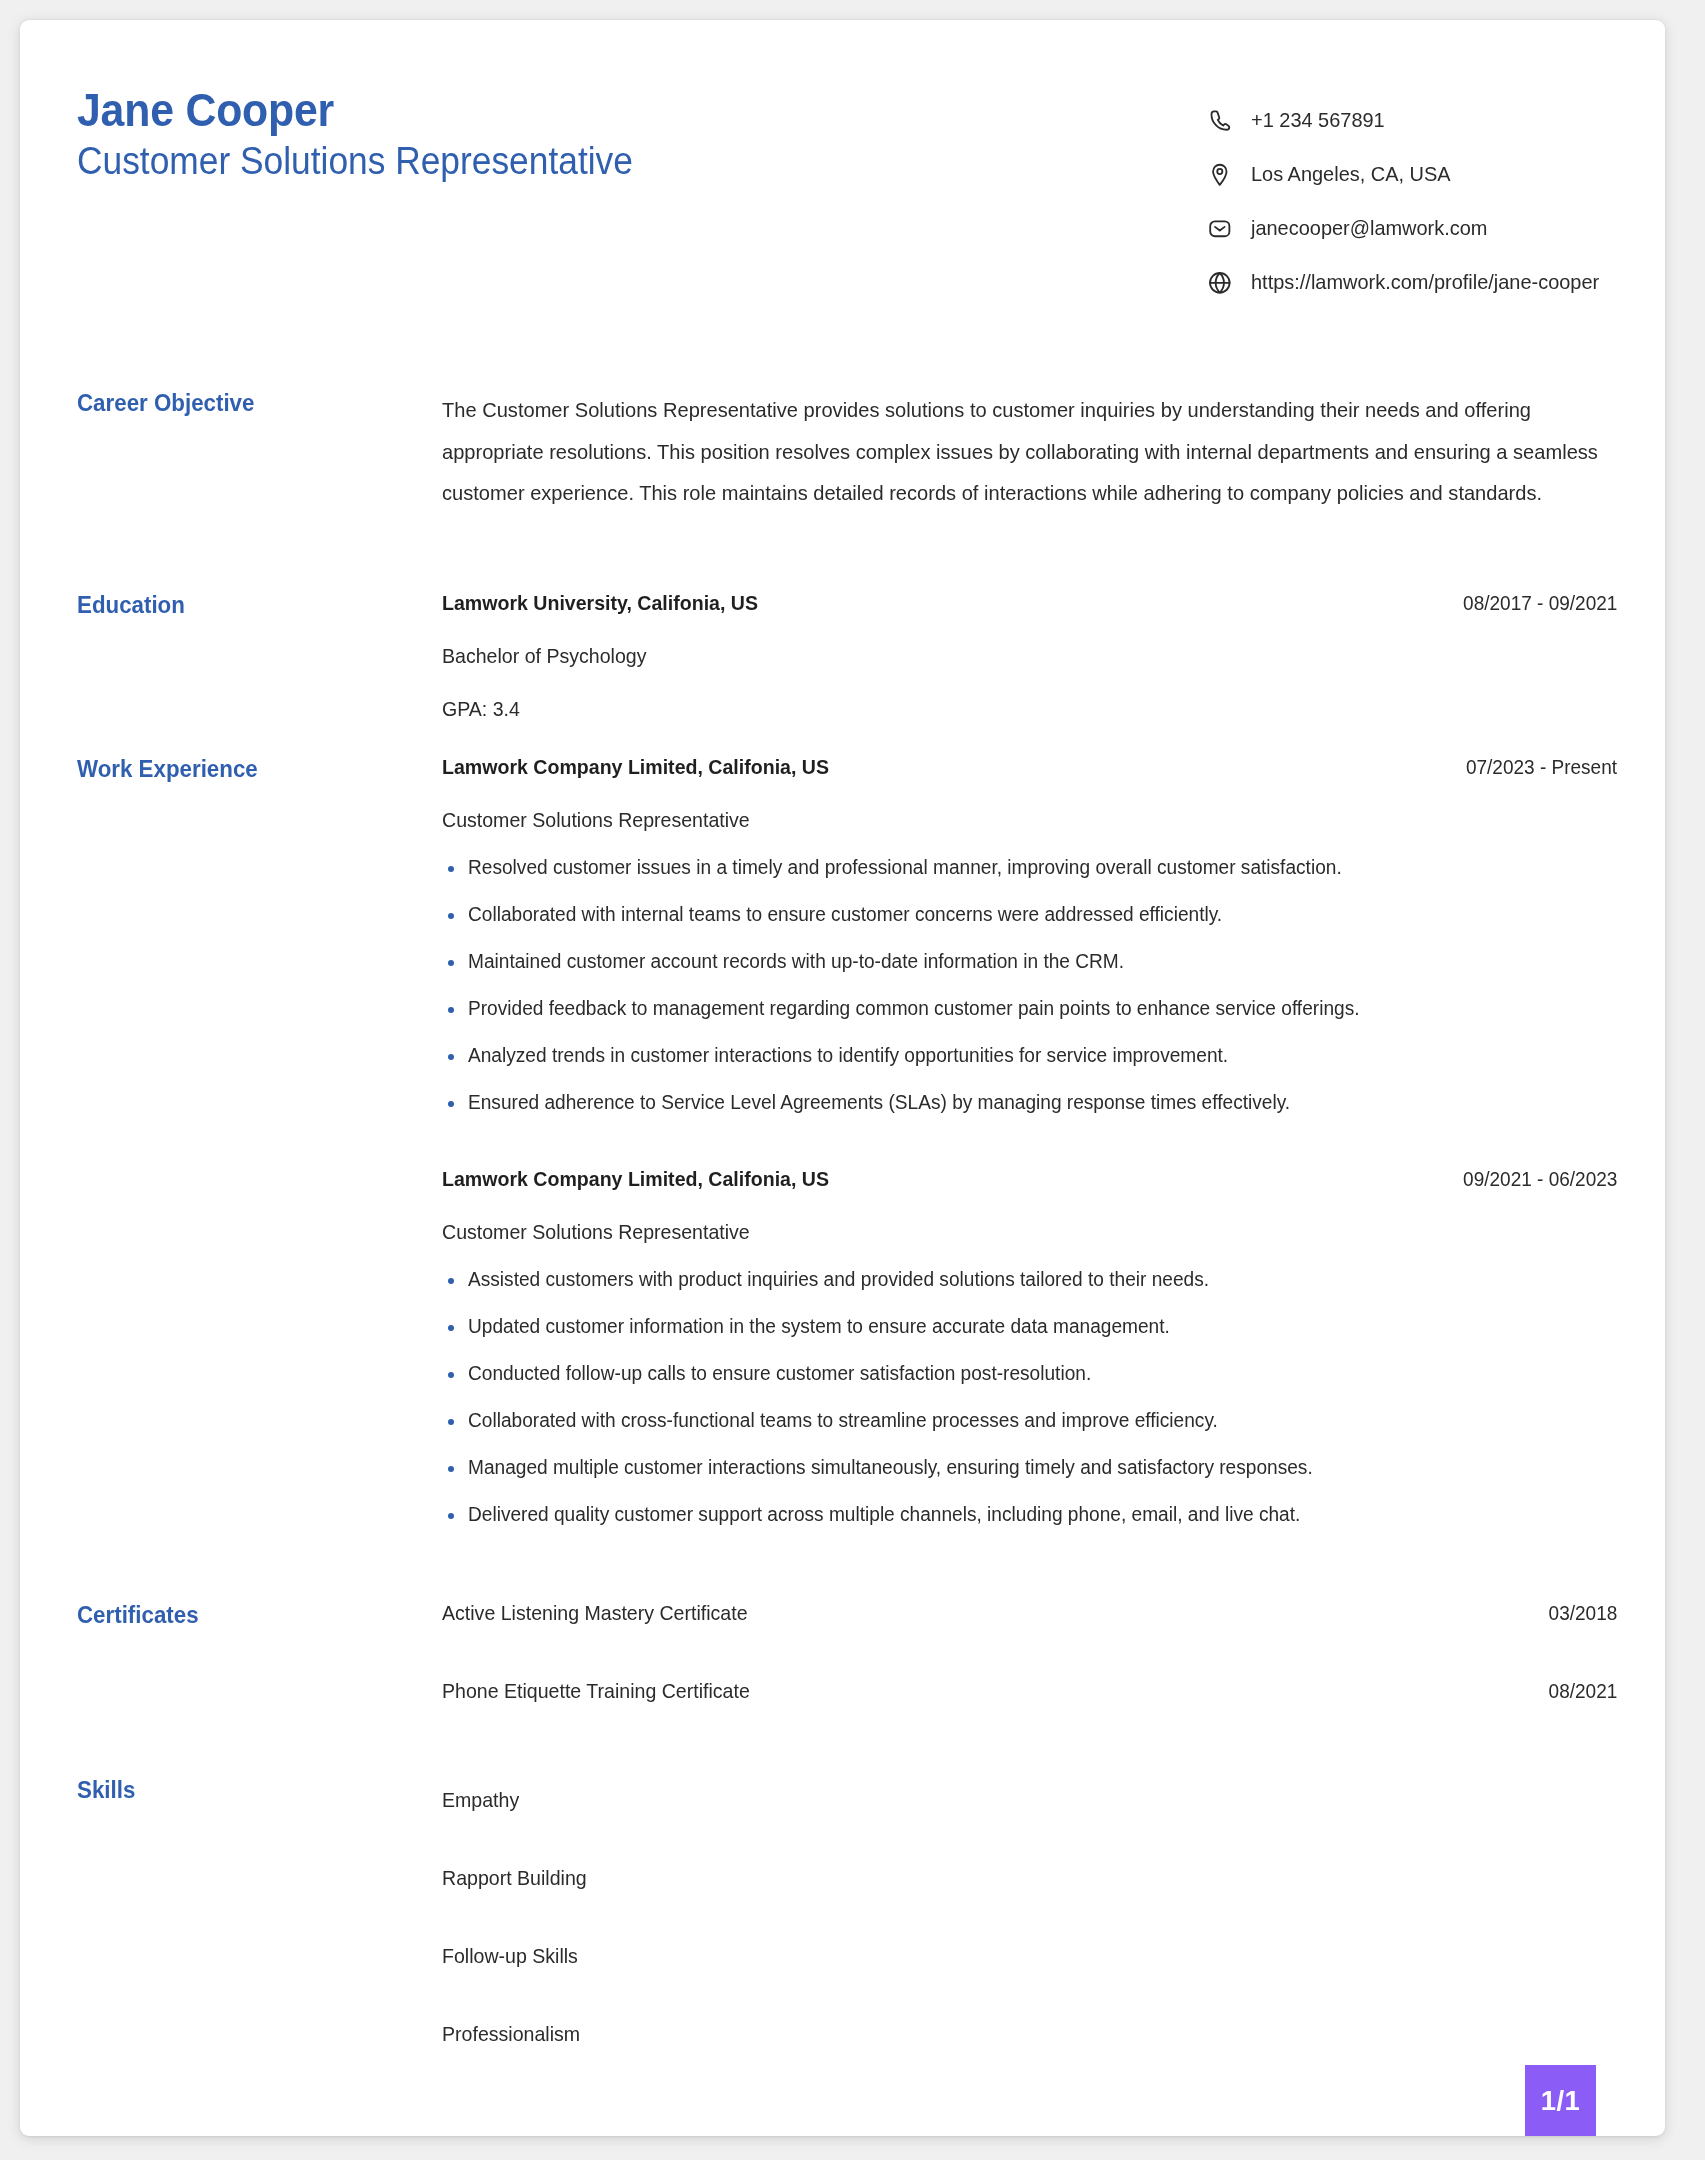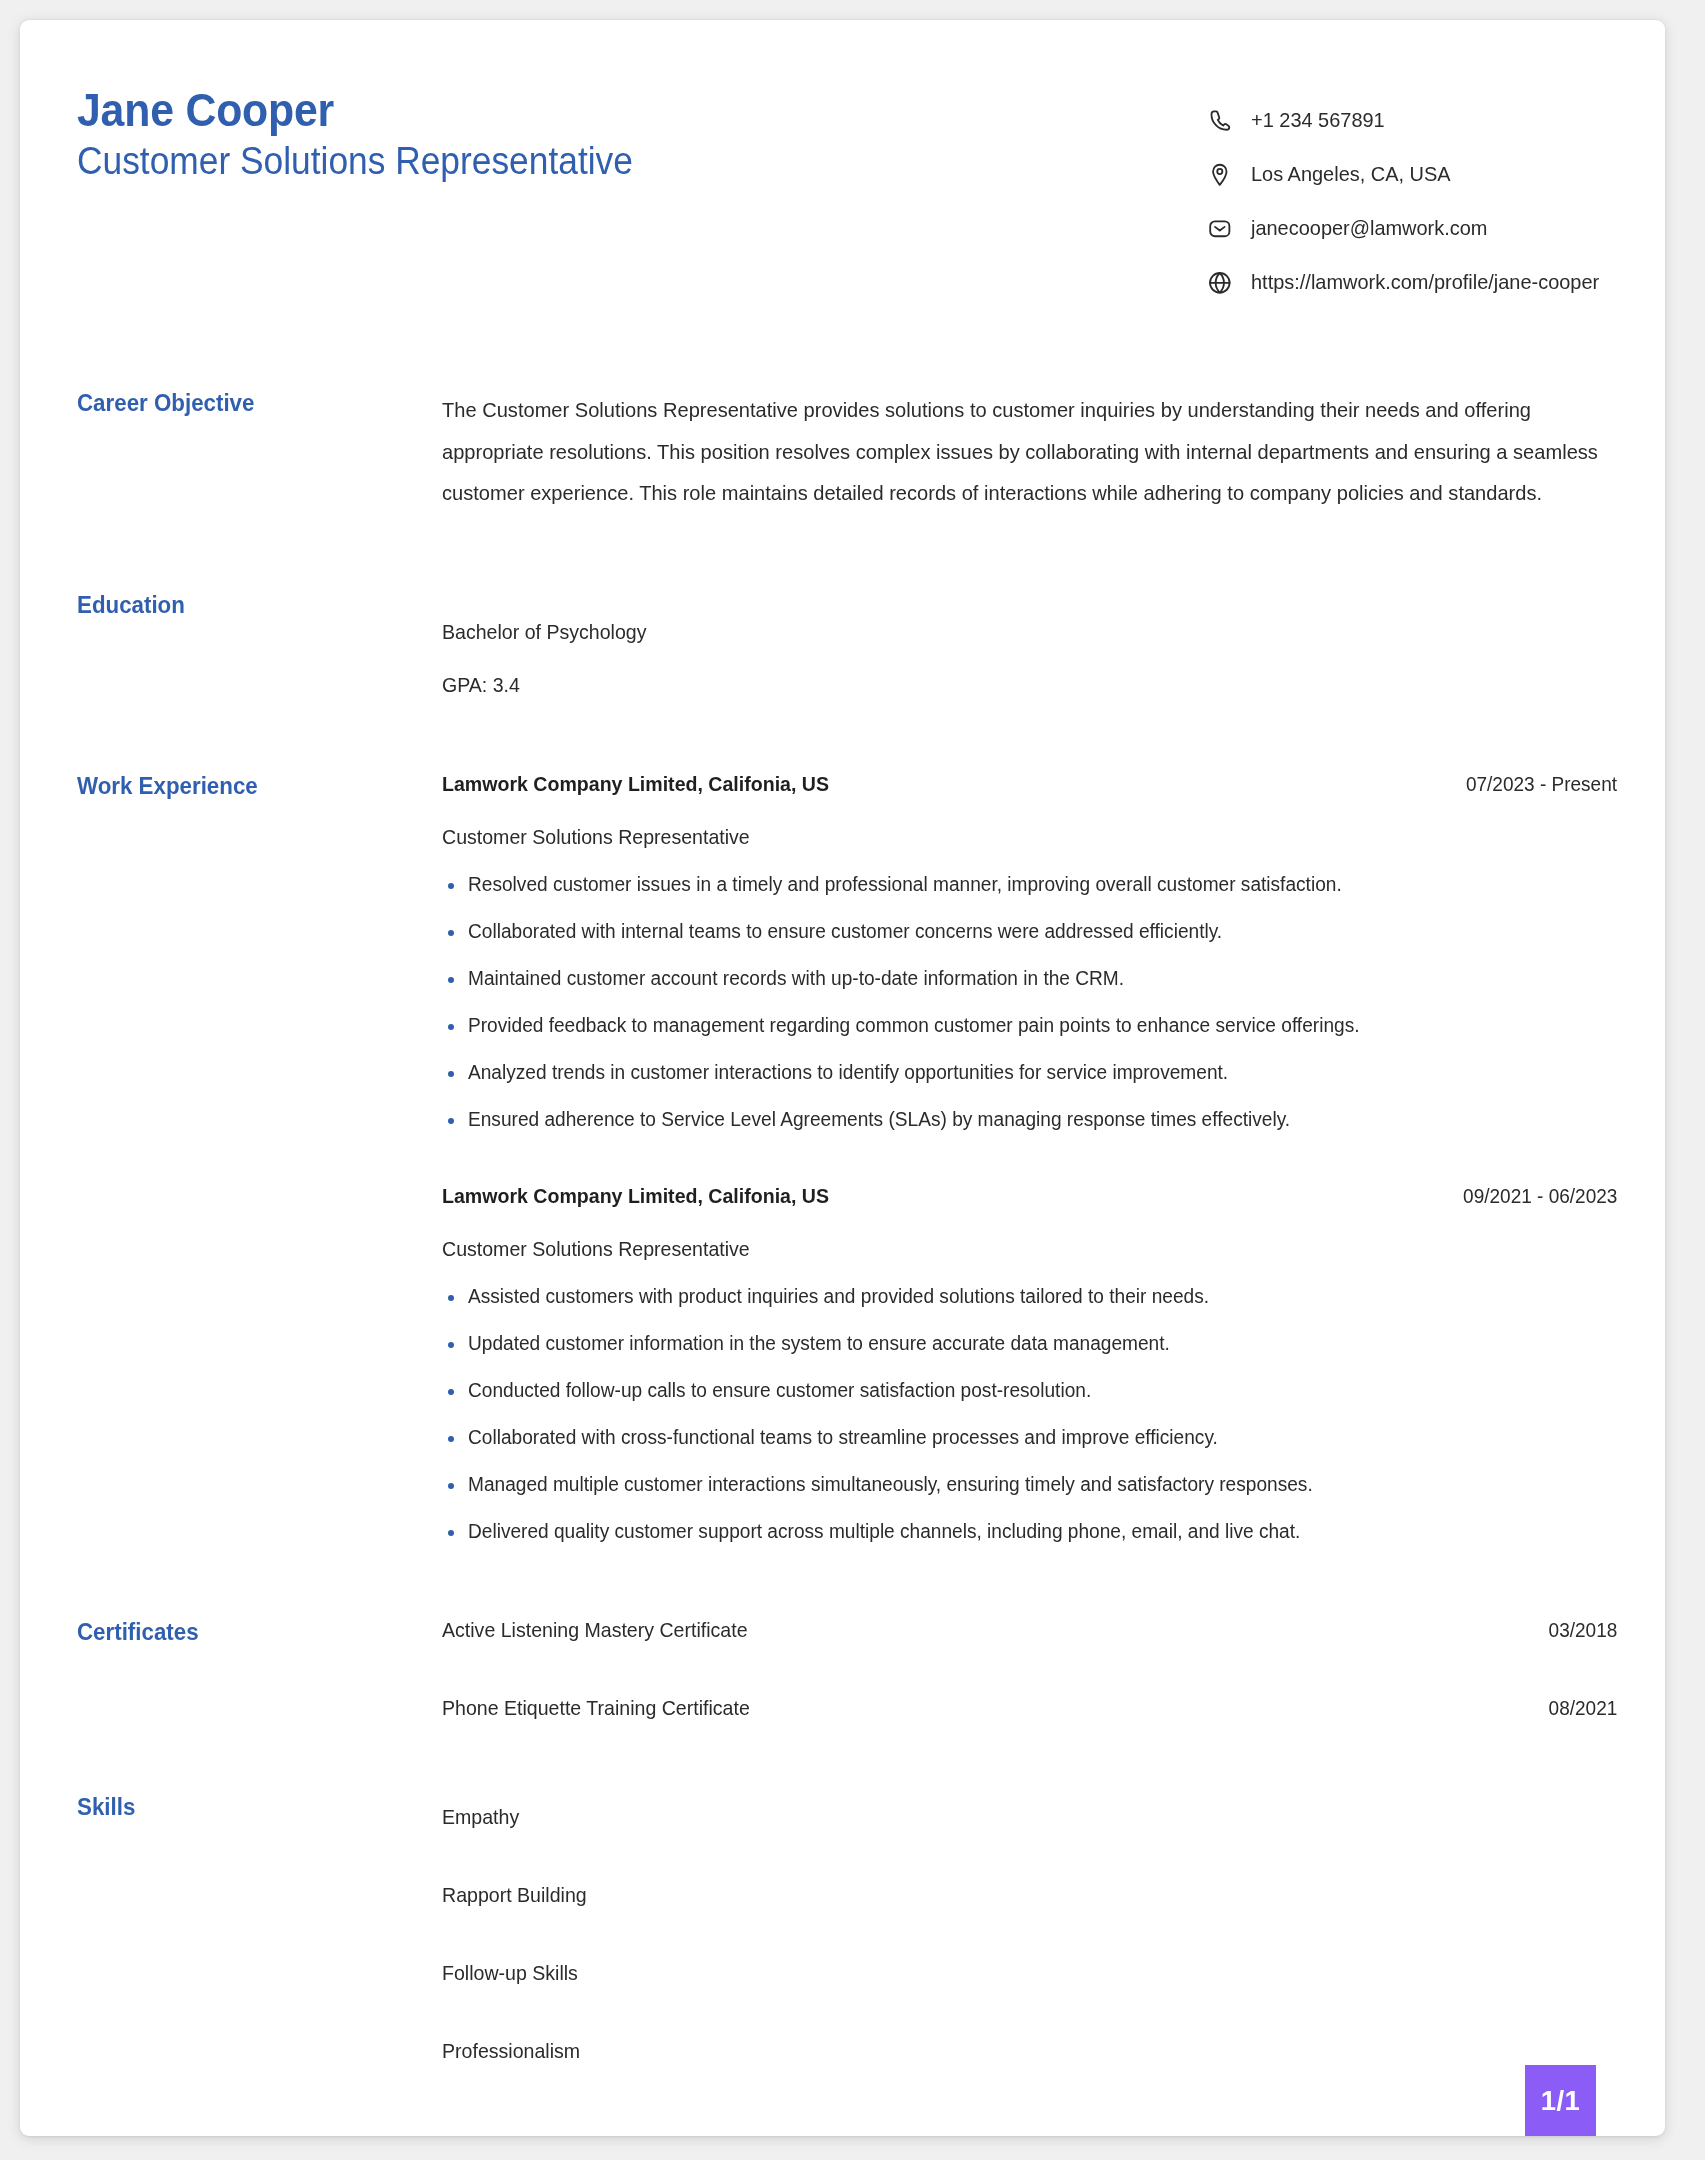--- a/index.html
+++ b/index.html
@@ -98,21 +98,21 @@
     transform-origin: left center;
     white-space: nowrap;
   }
   .section-body {
     flex: 1 1 auto;
     min-width: 0;
   }
 
   .sec-objective { margin-top: 80px; }
   .sec-education { margin-top: 78px; }
-  .sec-work      { margin-top: 75px; }
+  .sec-work      { margin-top: 34px; }
   .sec-certs     { margin-top: 75px; }
   .sec-skills    { margin-top: 73px; }
 
   .objective-text {
     font-size: 20.6px;
     color: #2b2b2b;
     line-height: 2.0;
     text-align: left;
     transform: scaleX(0.975);
     transform-origin: left top;
@@ -294,20 +294,24 @@
     <div class="section-label">Career Objective</div>
     <div class="section-body">
       <div class="objective-text">The Customer Solutions Representative provides solutions to customer inquiries by understanding their needs and offering appropriate resolutions. This position resolves complex issues by collaborating with internal departments and ensuring a seamless customer experience. This role maintains detailed records of interactions while adhering to company policies and standards.</div>
     </div>
   </div>
 
   <div class="section sec-education">
     <div class="section-label">Education</div>
     <div class="section-body">
       <div class="edu-block">
+        <div class="entry-head">
+          <span class="entry-org">Lamwork University, Califonia, US</span>
+          <span class="entry-date">08/2017 - 09/2021</span>
+        </div>
         <div class="entry-sub">Bachelor of Psychology</div>
         <div class="entry-meta">GPA: 3.4</div>
       </div>
     </div>
   </div>
 
   <div class="section sec-work">
     <div class="section-label">Work Experience</div>
     <div class="section-body">
 

